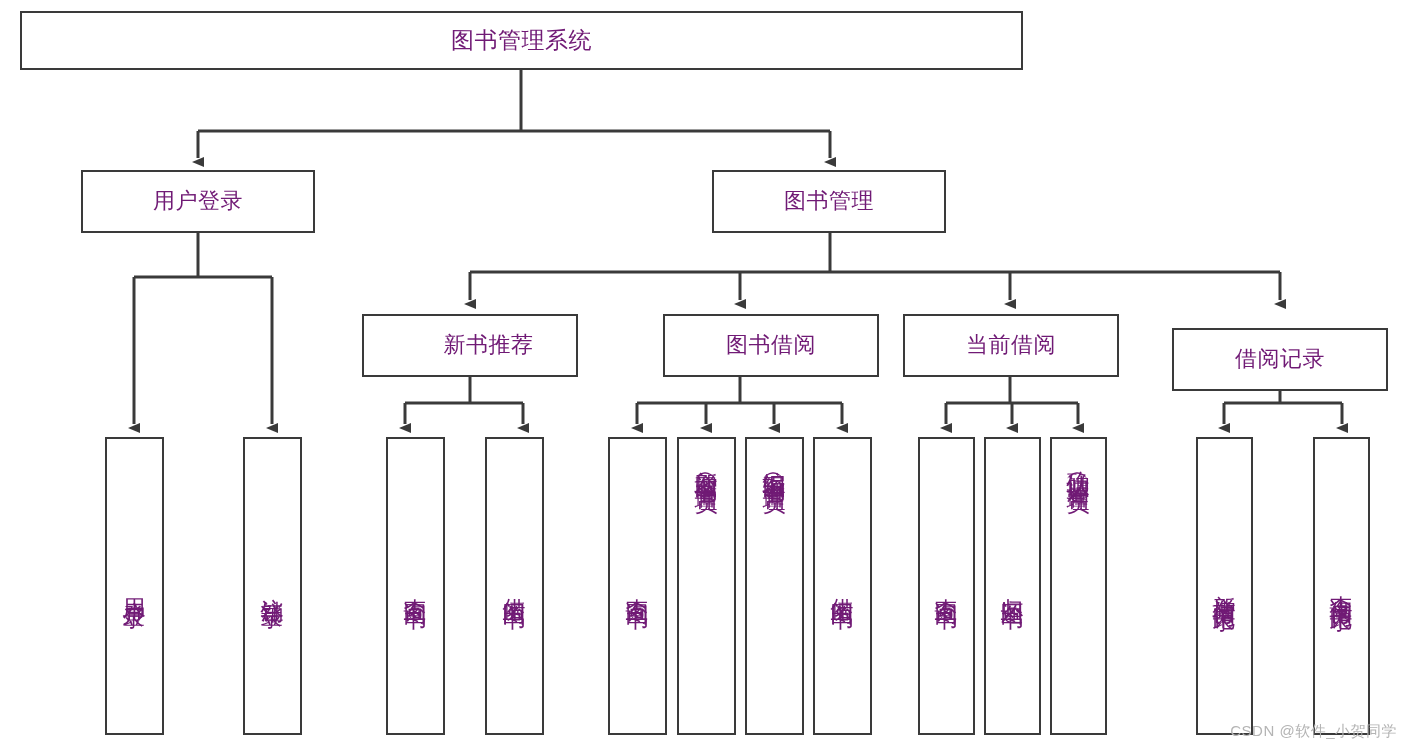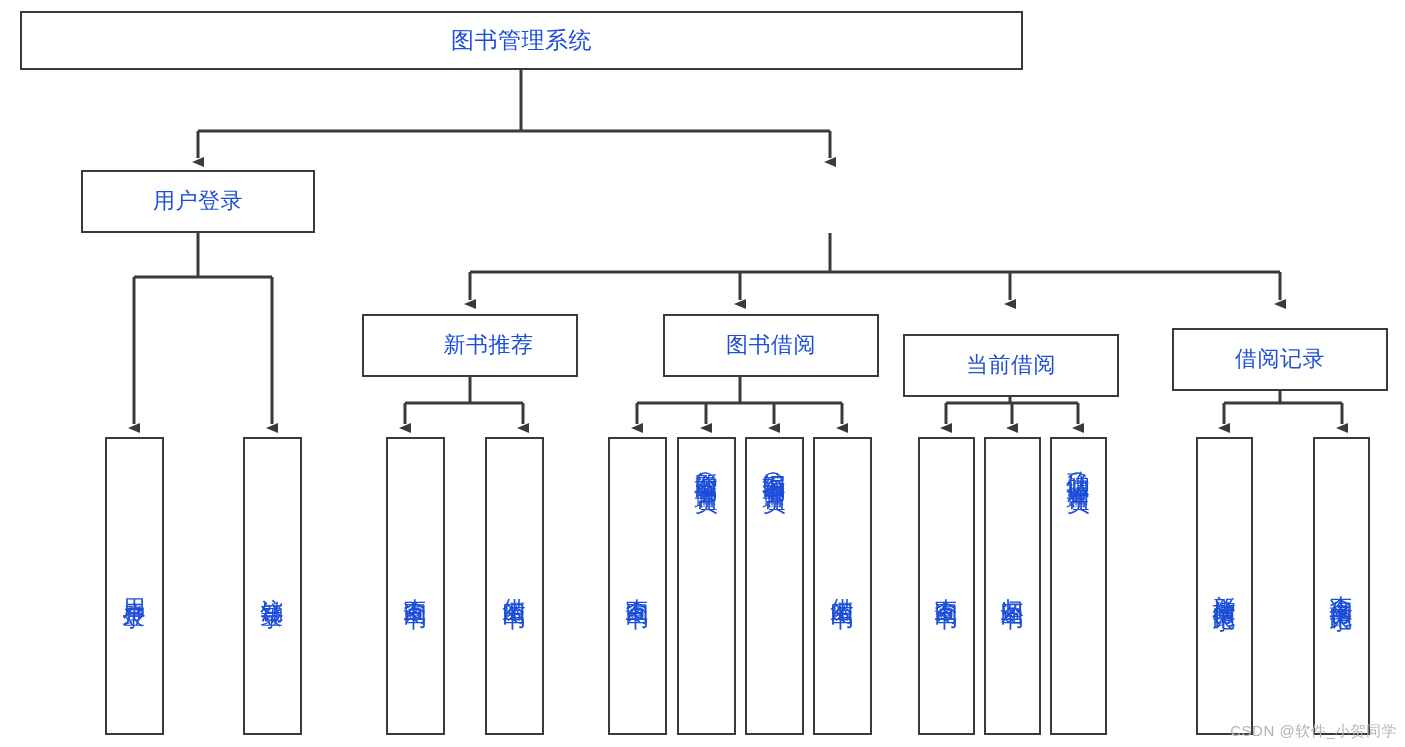--- a/index.html
+++ b/index.html
@@ -33,21 +33,21 @@
     border: 2px solid #3a3a3a;
     display: flex;
     align-items: center;
     justify-content: center;
     color: #111111;
   }
   .node-label {
     display: block;
     text-align: center;
     line-height: 1.12;
-    color: #1d4ed8;
+    color: #701a75;
     white-space: nowrap;
   }
   
   .node.horiz .node-label {
     font-size: 22px;
     letter-spacing: 0.5px;
   }
   .node.root .node-label {
     font-size: 23px;
   }
@@ -135,28 +135,31 @@
     </g>
   </svg>
 
   <div class="node horiz root" style="left:20px; top:11px; width:1003px; height:59px;">
     <span class="node-label">图书管理系统</span>
   </div>
 
   <div class="node horiz" style="left:81px; top:170px; width:234px; height:63px;">
     <span class="node-label">用户登录</span>
   </div>
+  <div class="node horiz" style="left:712px; top:170px; width:234px; height:63px;">
+    <span class="node-label">图书管理</span>
+  </div>
 
   <div class="node horiz" style="left:362px; top:314px; width:216px; height:63px;padding-left:37px;">
     <span class="node-label">新书推荐</span>
   </div>
   <div class="node horiz" style="left:663px; top:314px; width:216px; height:63px;">
     <span class="node-label">图书借阅</span>
   </div>
-  <div class="node horiz" style="left:903px; top:314px; width:216px; height:63px;margin-top:20px;">
+  <div class="node horiz" style="left:903px; top:314px; width:216px; height:63px;">
     <span class="node-label">当前借阅</span>
   </div>
   <div class="node horiz" style="left:1172px; top:328px; width:216px; height:63px;">
     <span class="node-label">借阅记录</span>
   </div>
 
   <div class="node leaf center-text" style="left:105px; top:437px; width:59px; height:298px;">
     <span class="node-label">用户登录</span>
   </div>
   <div class="node leaf center-text" style="left:243px; top:437px; width:59px; height:298px;">

